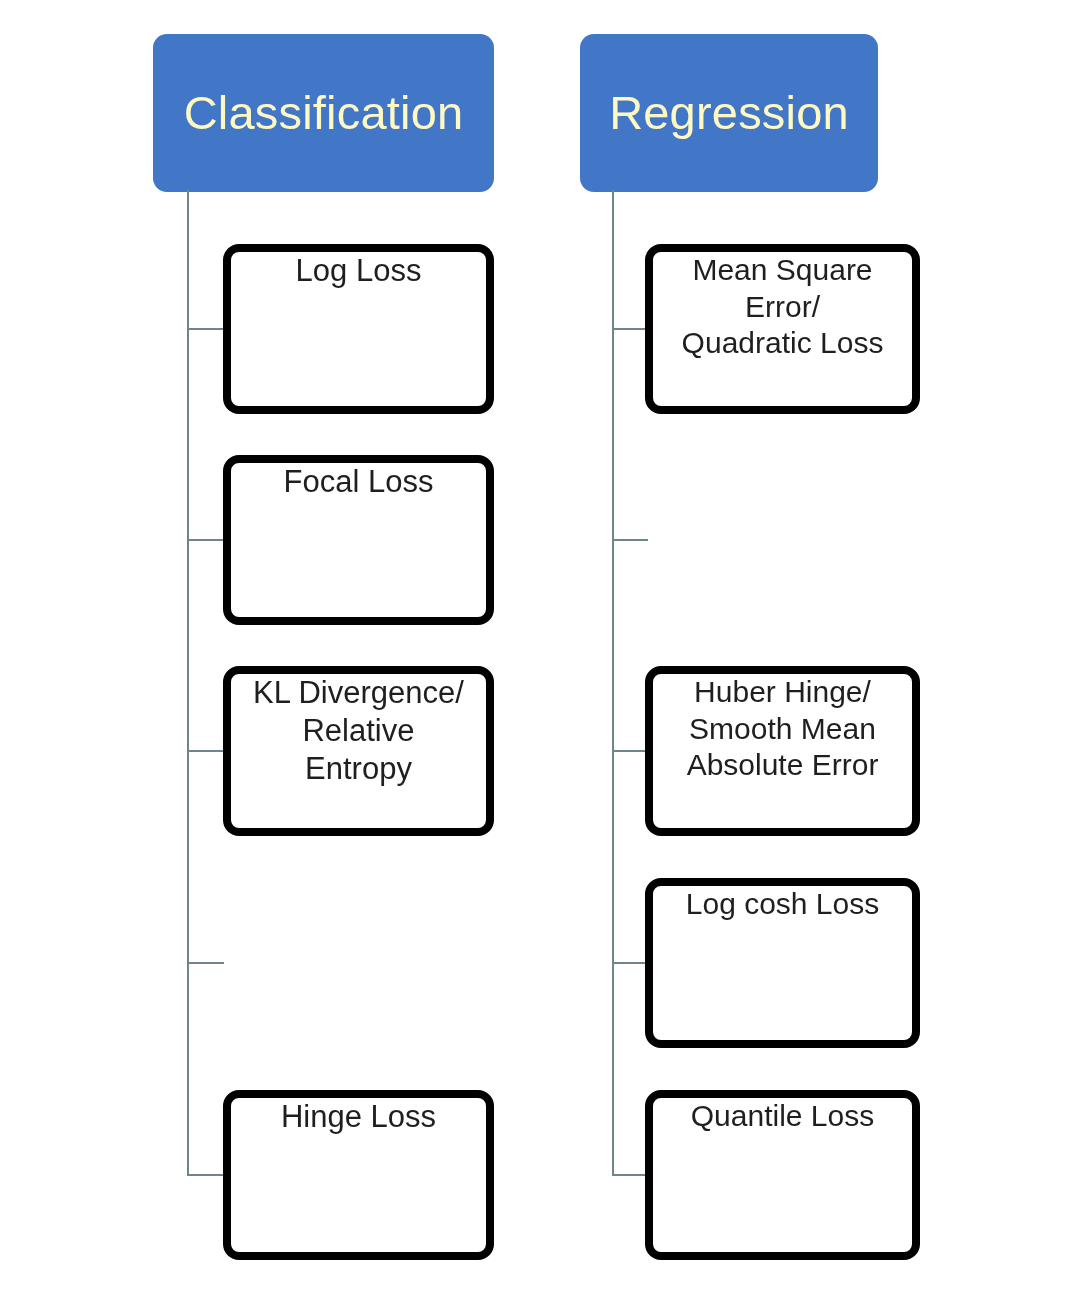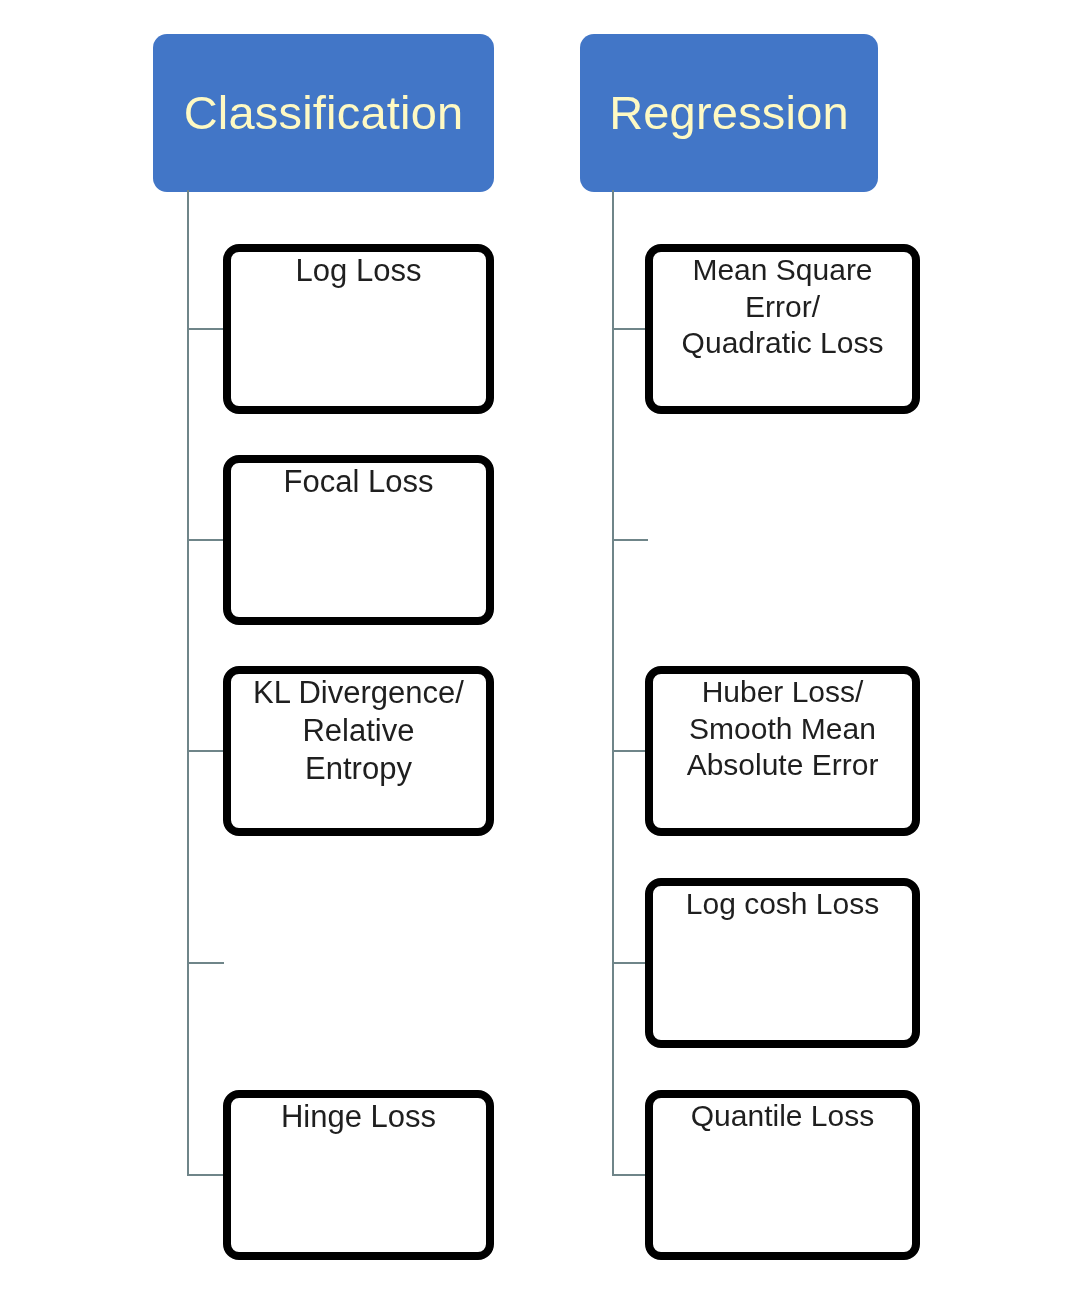--- a/index.html
+++ b/index.html
@@ -149,21 +149,21 @@
     <div class="stub" style="top:750px"></div>
     <div class="stub" style="top:962px"></div>
     <div class="stub" style="top:1174px"></div>
 
     <div class="leaf-box" style="top:244px">
       <span class="leaf-label">Mean Square
 Error/
 Quadratic Loss</span>
     </div>
     <div class="leaf-box" style="top:666px">
-      <span class="leaf-label">Huber Loss/
+      <span class="leaf-label">Huber Hinge/
 Smooth Mean
 Absolute Error</span>
     </div>
     <div class="leaf-box" style="top:1090px">
       <span class="leaf-label">Quantile Loss</span>
     </div>
     <div class="leaf-box" style="top:878px">
       <span class="leaf-label">Log cosh Loss</span>
     </div>
 

